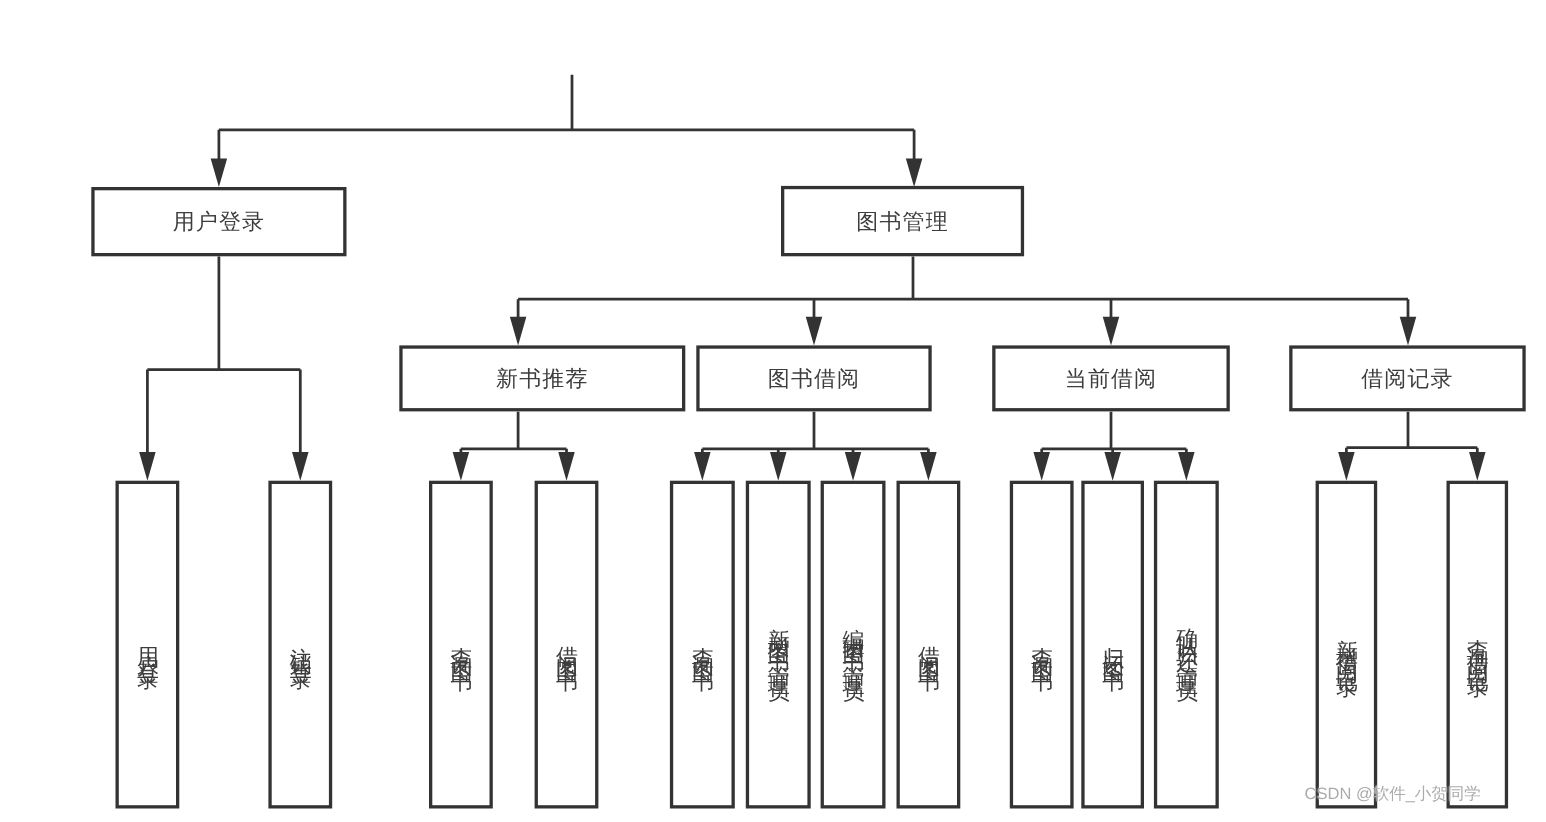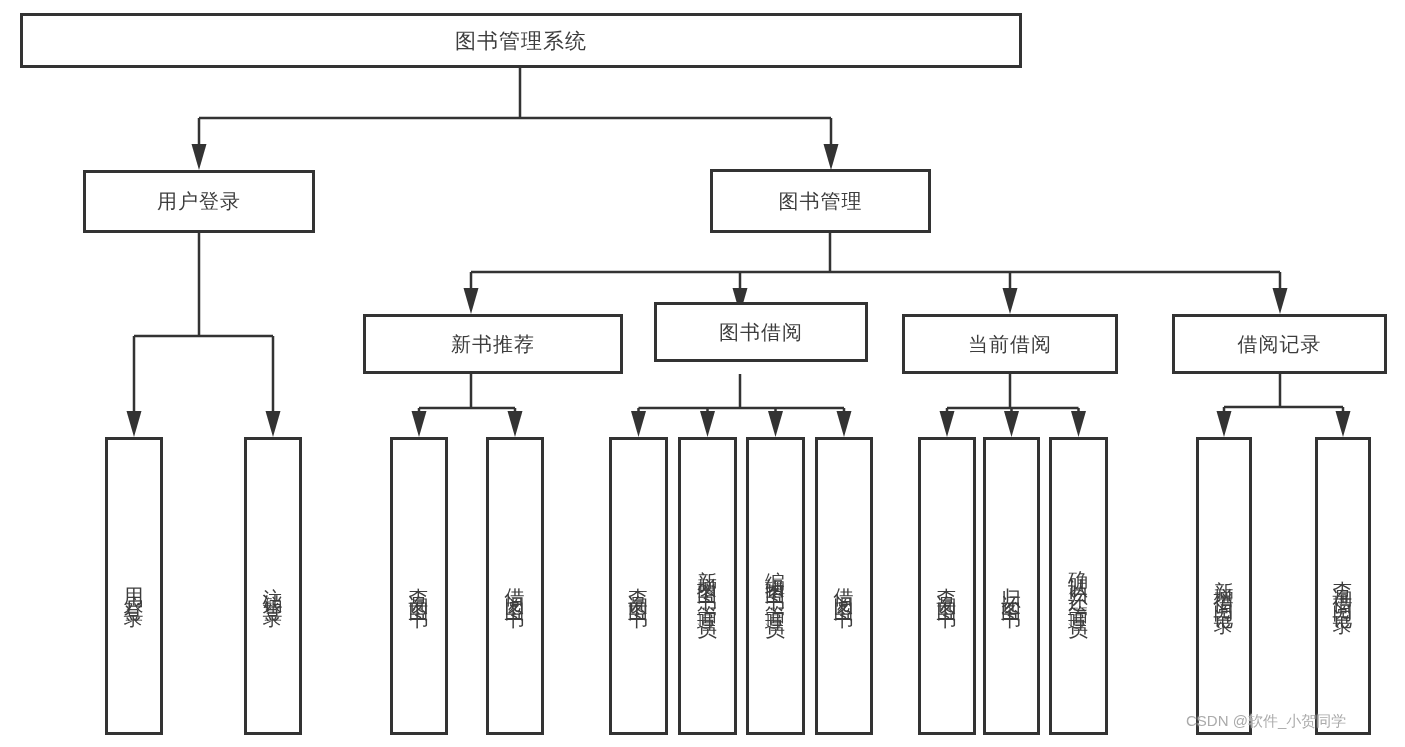--- a/index.html
+++ b/index.html
@@ -71,35 +71,32 @@
       <polygon points="768,411 783,411 775.5,437"></polygon>
       <polygon points="836.5,411 851.5,411 844,437"></polygon>
       <polygon points="939.5,411 954.5,411 947,437"></polygon>
       <polygon points="1004,411 1019,411 1011.5,437"></polygon>
       <polygon points="1071,411 1086,411 1078.5,437"></polygon>
       <polygon points="1216.5,411 1231.5,411 1224,437"></polygon>
       <polygon points="1335.5,411 1350.5,411 1343,437"></polygon>
     </g>
   </svg>
 
-  <div class="box hbox root" style="left:20px;top:13px;width:1002px;height:55px;">
-    <span>图书管理系统</span>
-  </div>
 
   <div class="box hbox" style="left:83px;top:170px;width:232px;height:63px;">
     <span>用户登录</span>
   </div>
   <div class="box hbox" style="left:710px;top:169px;width:221px;height:64px;">
     <span>图书管理</span>
   </div>
 
   <div class="box hbox" style="left:363px;top:314px;width:260px;height:60px;">
     <span>新书推荐</span>
   </div>
-  <div class="box hbox" style="left:633px;top:302px;width:214px;height:60px;margin-left:21px;">
+  <div class="box hbox" style="left:633px;top:314px;width:214px;height:60px;">
     <span>图书借阅</span>
   </div>
   <div class="box hbox" style="left:902px;top:314px;width:216px;height:60px;">
     <span>当前借阅</span>
   </div>
   <div class="box hbox" style="left:1172px;top:314px;width:215px;height:60px;">
     <span>借阅记录</span>
   </div>
 
   <div class="box vbox" style="left:105px;top:437px;width:58px;height:298px;">

